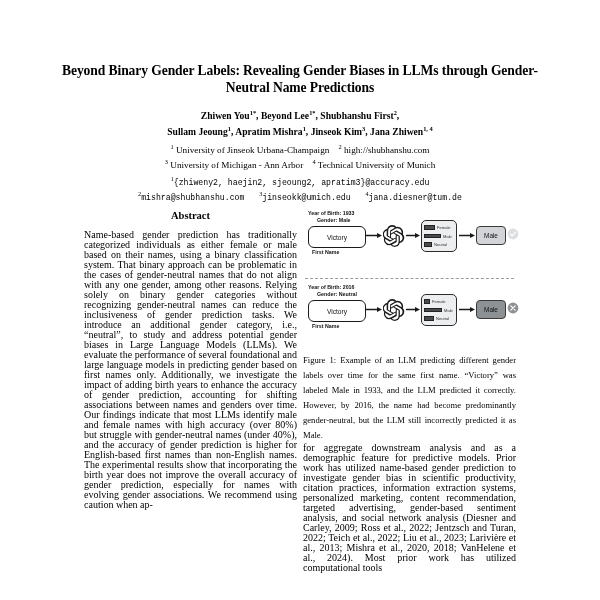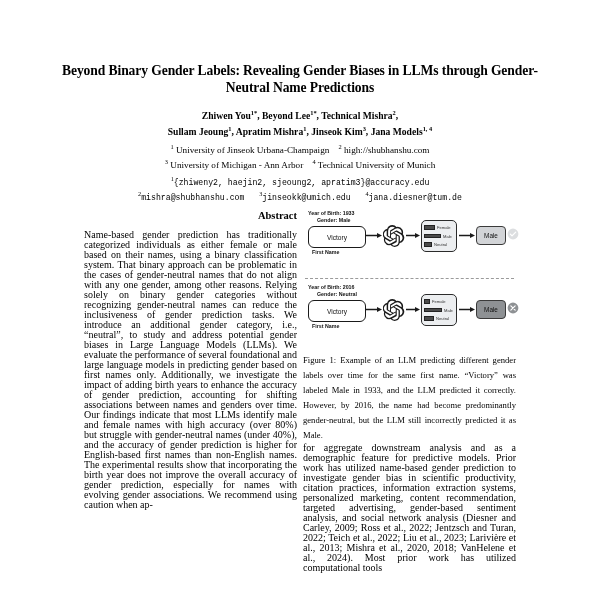--- a/index.html
+++ b/index.html
@@ -69,21 +69,21 @@
   
   .col {
     position: absolute;
     top: 210px;
     width: 213px;
   }
   .col-left  { left: 84px; }
   .col-right { left: 303px; }
 
   .section-head {
-    text-align: right;
+    text-align: center;
     font-weight: bold;
     font-size: 10.5px;
     margin: 0 0 9px 0;
   }
 
   .body-text {
     font-size: 10px;
     line-height: 10px;
     text-align: justify;
     text-justify: inter-word;
@@ -244,25 +244,25 @@
 
 <div class="page">
 
   <div class="title-block">
 
     <div class="paper-title">Beyond Binary Gender Labels: Revealing Gender Biases in LLMs through Gender-Neutral Name Predictions</div>
 
     <div class="authors">
       <span>Zhiwen You</span><sup>1*</sup>,
       <span>Beyond Lee</span><sup>1*</sup>,
-      <span>Technical Mishra</span><sup>2</sup>,<br>
+      <span>Shubhanshu First</span><sup>2</sup>,<br>
       <span>Sullam Jeoung</span><sup>1</sup>,
       <span>Apratim Mishra</span><sup>1</sup>,
       <span>Jinseok Kim</span><sup>3</sup>,
-      <span>Jana Models</span><sup>1, 4</sup>
+      <span>Jana Zhiwen</span><sup>1, 4</sup>
     </div>
 
     <div class="affils">
       <sup>1</sup>
       <span>University of Jinseok Urbana-Champaign</span>
       &nbsp;&nbsp;
       <sup>2</sup>
       <span>high://shubhanshu.com</span><br>
       <sup>3</sup>
       <span>University of Michigan - Ann Arbor</span>

